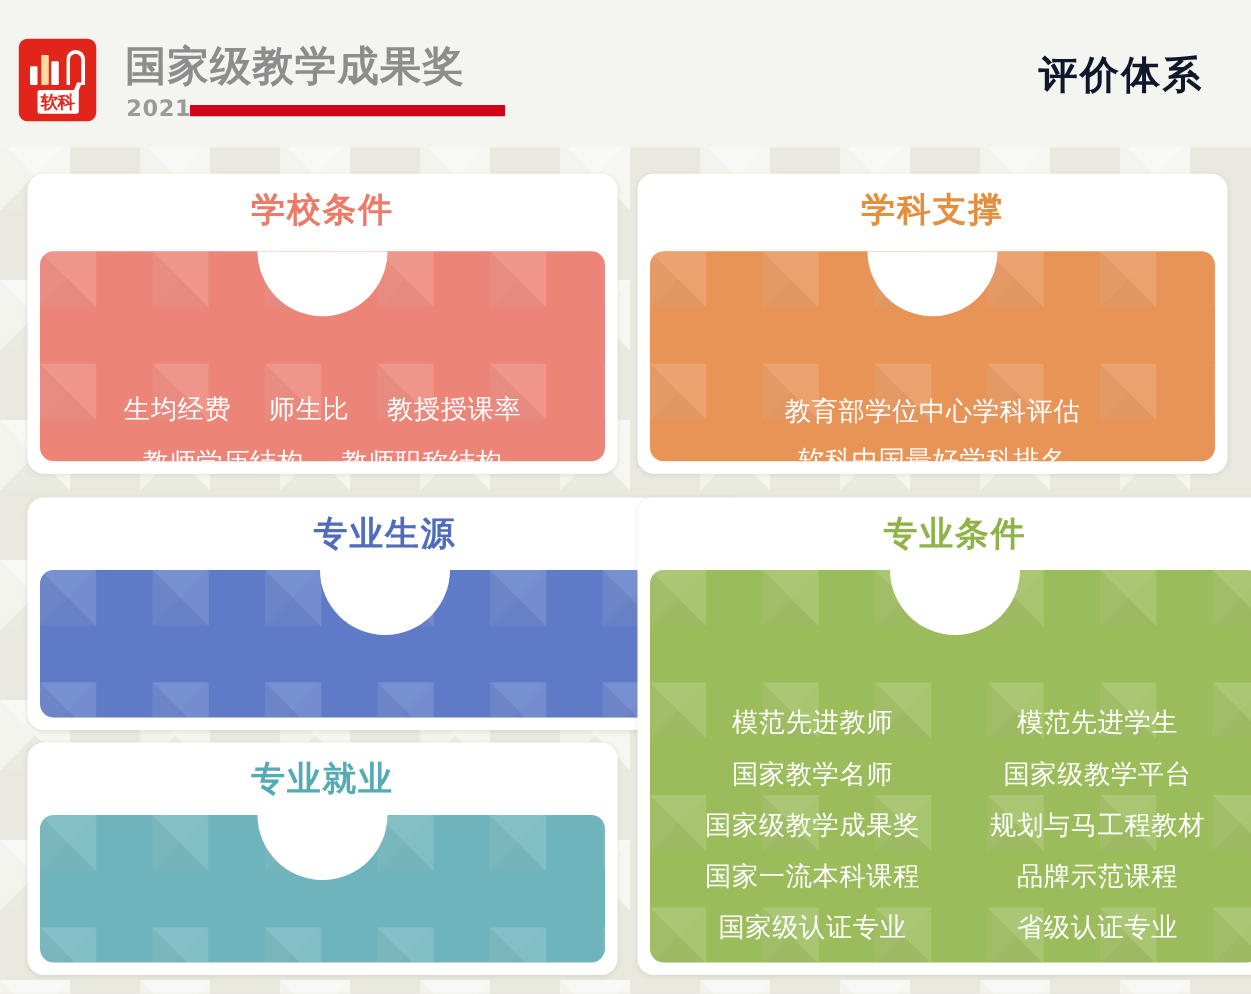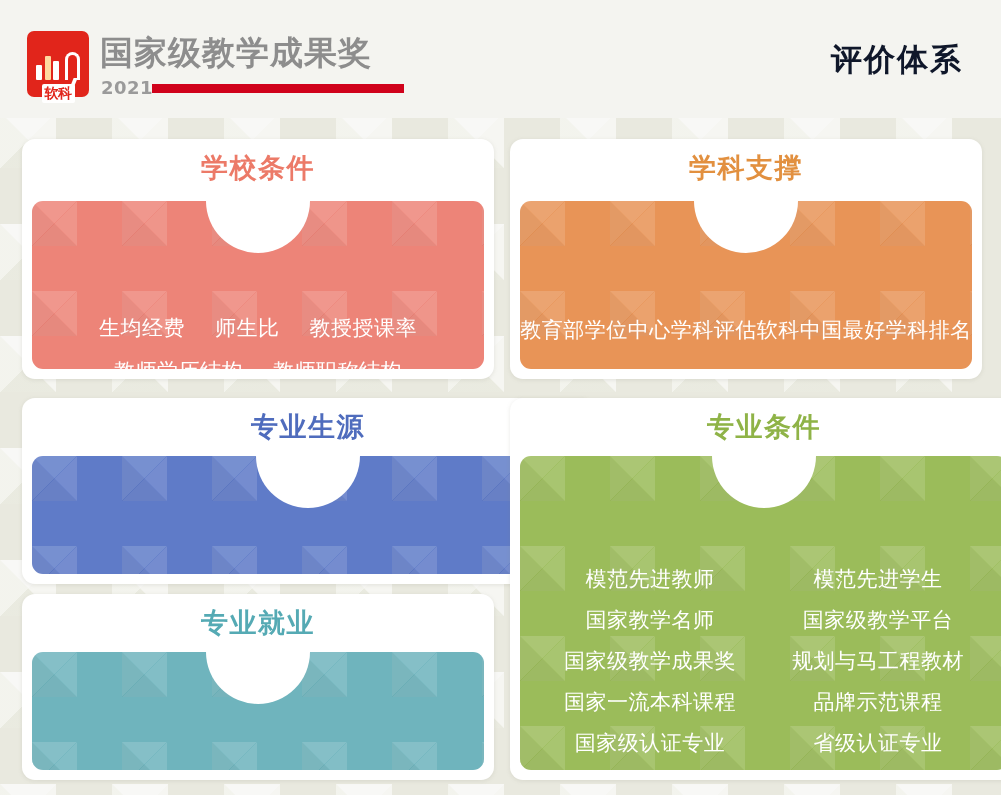--- a/index.html
+++ b/index.html
@@ -23,24 +23,24 @@
   }
 
   
   #header {
     position:absolute; left:0; top:0; width:1001px; height:118px;
     background:#f4f4f0; z-index:5;
   }
   #header-inner { position:relative; width:100%; height:100%; }
 
   .logo-badge {
-    position:absolute; left:27px; top:31px; width:62px; height:66px;
+    position:absolute; left:15px; top:31px; width:62px; height:66px;
     background:#e1251b; border-radius:7px;
     display:flex; flex-direction:column; align-items:center; justify-content:flex-start;
-    padding-top:21px;
+    padding-top:9px;
   }
   .logo-bars { display:flex; align-items:flex-end; gap:2.5px; height:28px; }
   .logo-bars i { display:block; width:6px; background:#fff; border-radius:1px; }
   .lb1 { height:15px; } .lb2 { height:24px; background:#ffd9a0 !important; } .lb3 { height:19px; }
   .logo-r {
     width:15px; height:28px; margin-left:3px; position:relative;
     border:3.5px solid #fff; border-radius:8px 8px 0 0; border-bottom:none;
   }
   .logo-r::after {
     content:""; position:absolute; left:3px; bottom:-11px;
@@ -129,21 +129,21 @@
   
   #card-school { left:22px; top:139px; width:472px; height:240px; }
   #card-school .card-title { color:#ec7a68; }
   #card-school .panel { top:62px; background:#ed8478; }
   #card-school .items { top:116px; padding:0 18px; gap:0 30px; row-gap:22px; }
 
   
   #card-discipline { left:510px; top:139px; width:472px; height:240px; }
   #card-discipline .card-title { color:#e2903f; }
   #card-discipline .panel { top:62px; background:#e89457; }
-  #card-discipline .items { top:118px; align-items:center; row-gap:18px; }
+  #card-discipline .items { top:118px; flex-direction:column; align-items:center; row-gap:18px; }
 
   
   #card-source { left:22px; top:398px; width:572px; height:186px; }
   #card-source .card-title { color:#4f6cbd; }
   #card-source .panel { top:58px; background:#5f7bc8; }
 
   
   #card-employment { left:22px; top:594px; width:472px; height:186px; }
   #card-employment .card-title { color:#55aab4; }
   #card-employment .panel { top:58px; background:#6fb4bd; }

